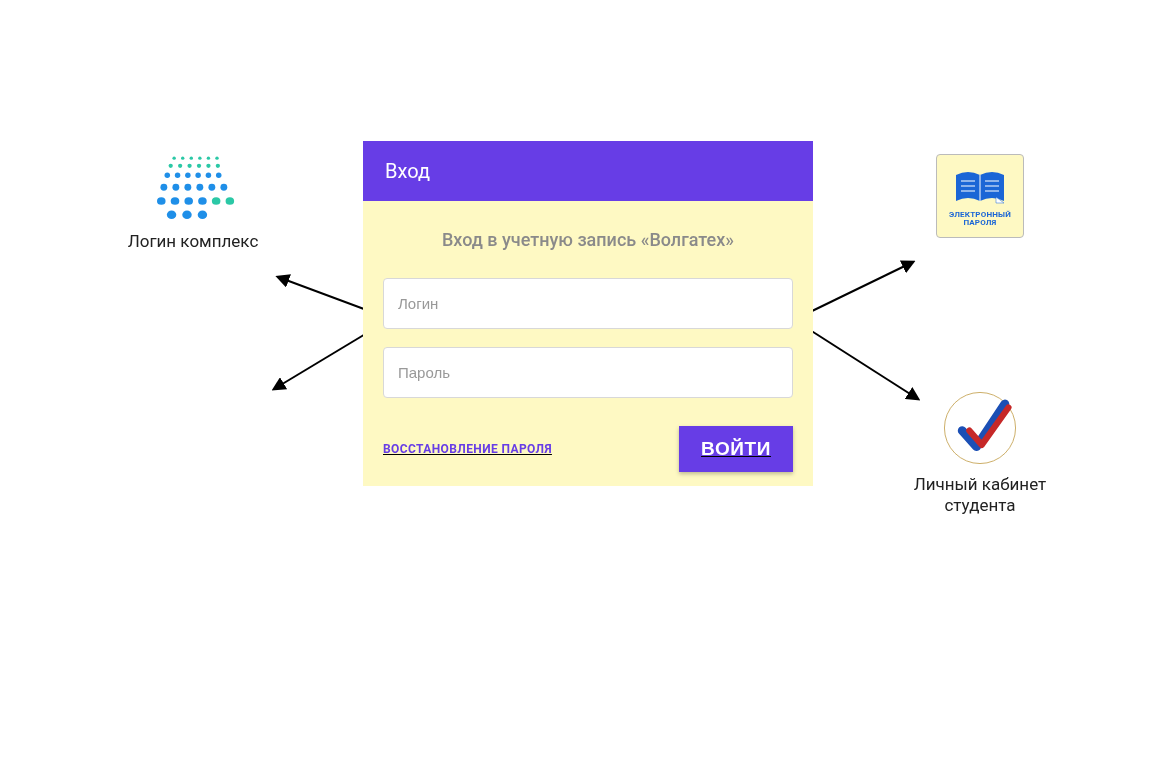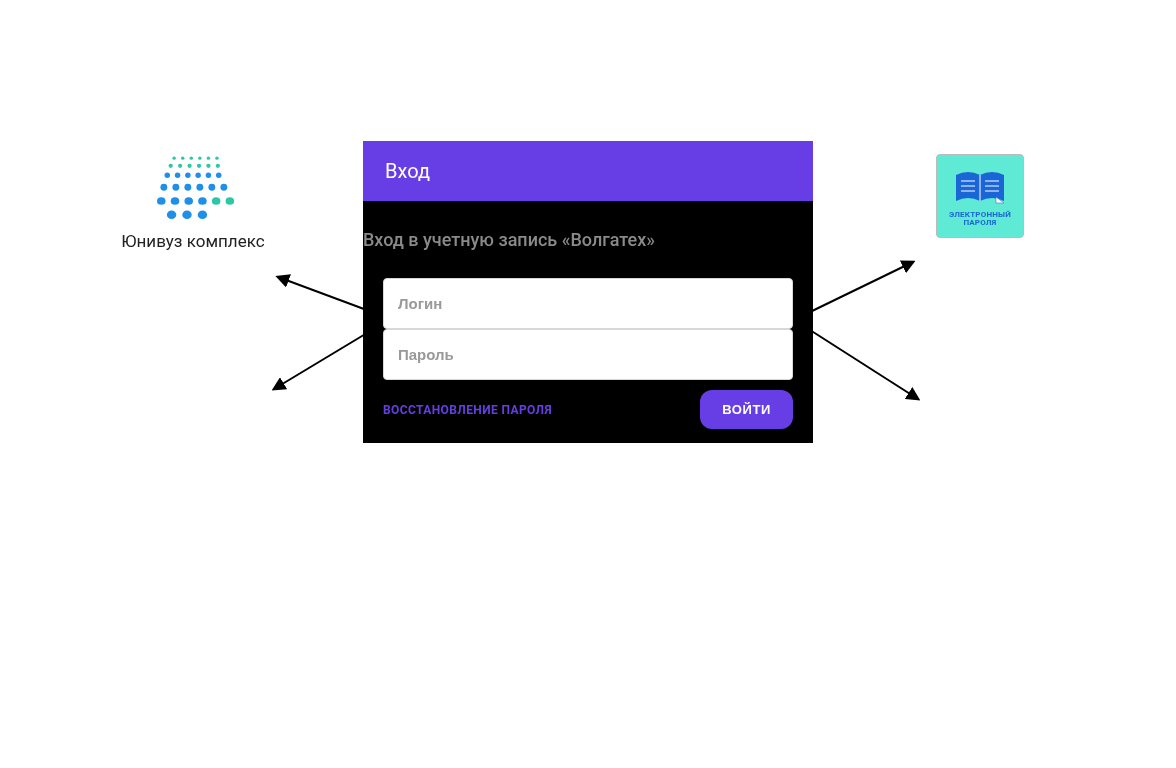--- a/index.html
+++ b/index.html
@@ -15,69 +15,70 @@
       top: 0; left: 0;
       width: 1176px;
       height: 768px;
     }
     
     .login-card {
       position: absolute;
       left: 363px;
       top: 141px;
       width: 450px;
-      background: #000000;
+      background: #fef9c3;
     }
     .login-header {
       background: #673de6;
       color: #fff;
       font-size: 20px;
       padding: 18px 22px;
       font-weight: 400;
     }
     .login-subtitle {
-      text-align: left;
+      text-align: center;
       color: #8a8a8a;
       font-size: 18px;
       margin-top: 28px;
       margin-bottom: 28px;
       font-weight: 500;
     }
     .login-body { padding: 0 20px; }
     .input {
       width: 100%;
       border: 1px solid #d8d8d8;
       border-radius: 4px;
       padding: 16px 14px;
       font-size: 15px;
       color: #333;
+      margin-bottom: 18px;
       background: #fff;
-      font-weight: bold;
     }
     .input::placeholder { color: #999; }
     .login-footer {
       display: flex;
       justify-content: space-between;
       align-items: center;
       padding: 10px 20px 14px 20px;
+      text-decoration: underline;
     }
     .reset-link {
       color: #673de6;
       font-size: 12px;
       font-weight: 700;
       letter-spacing: 0.4px;
       text-decoration: none;
     }
     .login-btn {
       background: #673de6;
       color: #fff;
       border: none;
-      border-radius: 12px;
+      border-radius: 0;
       padding: 12px 22px;
-      font-size: 13px;
+      font-size: 19px;
       font-weight: 700;
       letter-spacing: 0.6px;
       cursor: pointer;
       box-shadow: 0 2px 4px rgba(0,0,0,0.25);
     }
     
     .service {
       position: absolute;
       width: 160px;
       text-align: center;
@@ -121,21 +122,21 @@
     .elib-tile {
       width: 88px; height: 84px;
       border: 1px solid #bbb;
       border-radius: 4px;
       padding: 6px 4px 2px 4px;
       display: flex;
       flex-direction: column;
       align-items: center;
       justify-content: center;
       gap: 2px;
-      background: #5eead4;
+      background: #fef9c3;
     }
     .elib-caption {
       font-size: 8px;
       color: #1b66d6;
       font-weight: 700;
       line-height: 1.05;
       text-align: center;
       letter-spacing: 0.2px;
     }
     
@@ -215,35 +216,45 @@
           <ellipse cx="77" cy="56" rx="5" ry="4.5"></ellipse>
             <ellipse cx="93" cy="56" rx="5" ry="4.5"></ellipse>
         </g>
         <g fill="#1f8fe8">
           <ellipse cx="25" cy="72" rx="5.5" ry="5"></ellipse>
             <ellipse cx="43" cy="72" rx="5.5" ry="5"></ellipse>
             <ellipse cx="61" cy="72" rx="5.5" ry="5"></ellipse>
         </g>
       </svg>
     </div>
-    <div class="label">Юнивуз комплекс</div>
+    <div class="label">Логин комплекс</div>
   </div>
 
 
   <div class="service svc-elib">
     <div class="icon-box">
       <div class="elib-tile">
         <svg width="56" height="40" viewBox="0 0 56 40">
           <path d="M4 6 Q16 0 28 6 Q40 0 52 6 V32 Q40 26 28 32 Q16 26 4 32 Z" fill="#1b66d6"></path>
           <path d="M28 6 V32" stroke="#fff" stroke-width="1"></path>
           <path d="M9 12 h14 M9 17 h14 M9 22 h14 M33 12 h14 M33 17 h14 M33 22 h14" stroke="#fff" stroke-width="1.2"></path>
           <polygon points="44,28 52,34 44,34" fill="#fff" stroke="#1b66d6" stroke-width="0.5"></polygon>
         </svg>
         <div class="elib-caption">
           <span>ЭЛЕКТРОННЫЙ</span><br>
           <span>ПАРОЛЯ</span>
         </div>
       </div>
     </div>
   </div>
 
+  <div class="service svc-lk">
+    <div class="icon-box">
+      <svg class="lk-svg" viewBox="0 0 100 90">
+        <circle cx="50" cy="45" r="40" fill="none" stroke="#c7a557" stroke-width="1"></circle>
+        <path d="M30 48 L46 66 L78 18" fill="none" stroke="#1b4fb5" stroke-width="10" stroke-linecap="round" stroke-linejoin="round"></path>
+        <path d="M38 48 L52 64 L82 22" fill="none" stroke="#c62828" stroke-width="7" stroke-linecap="round" stroke-linejoin="round"></path>
+      </svg>
+    </div>
+    <div class="label">Личный кабинет студента</div>
+  </div>
 
 </div>
 
 </body></html>

